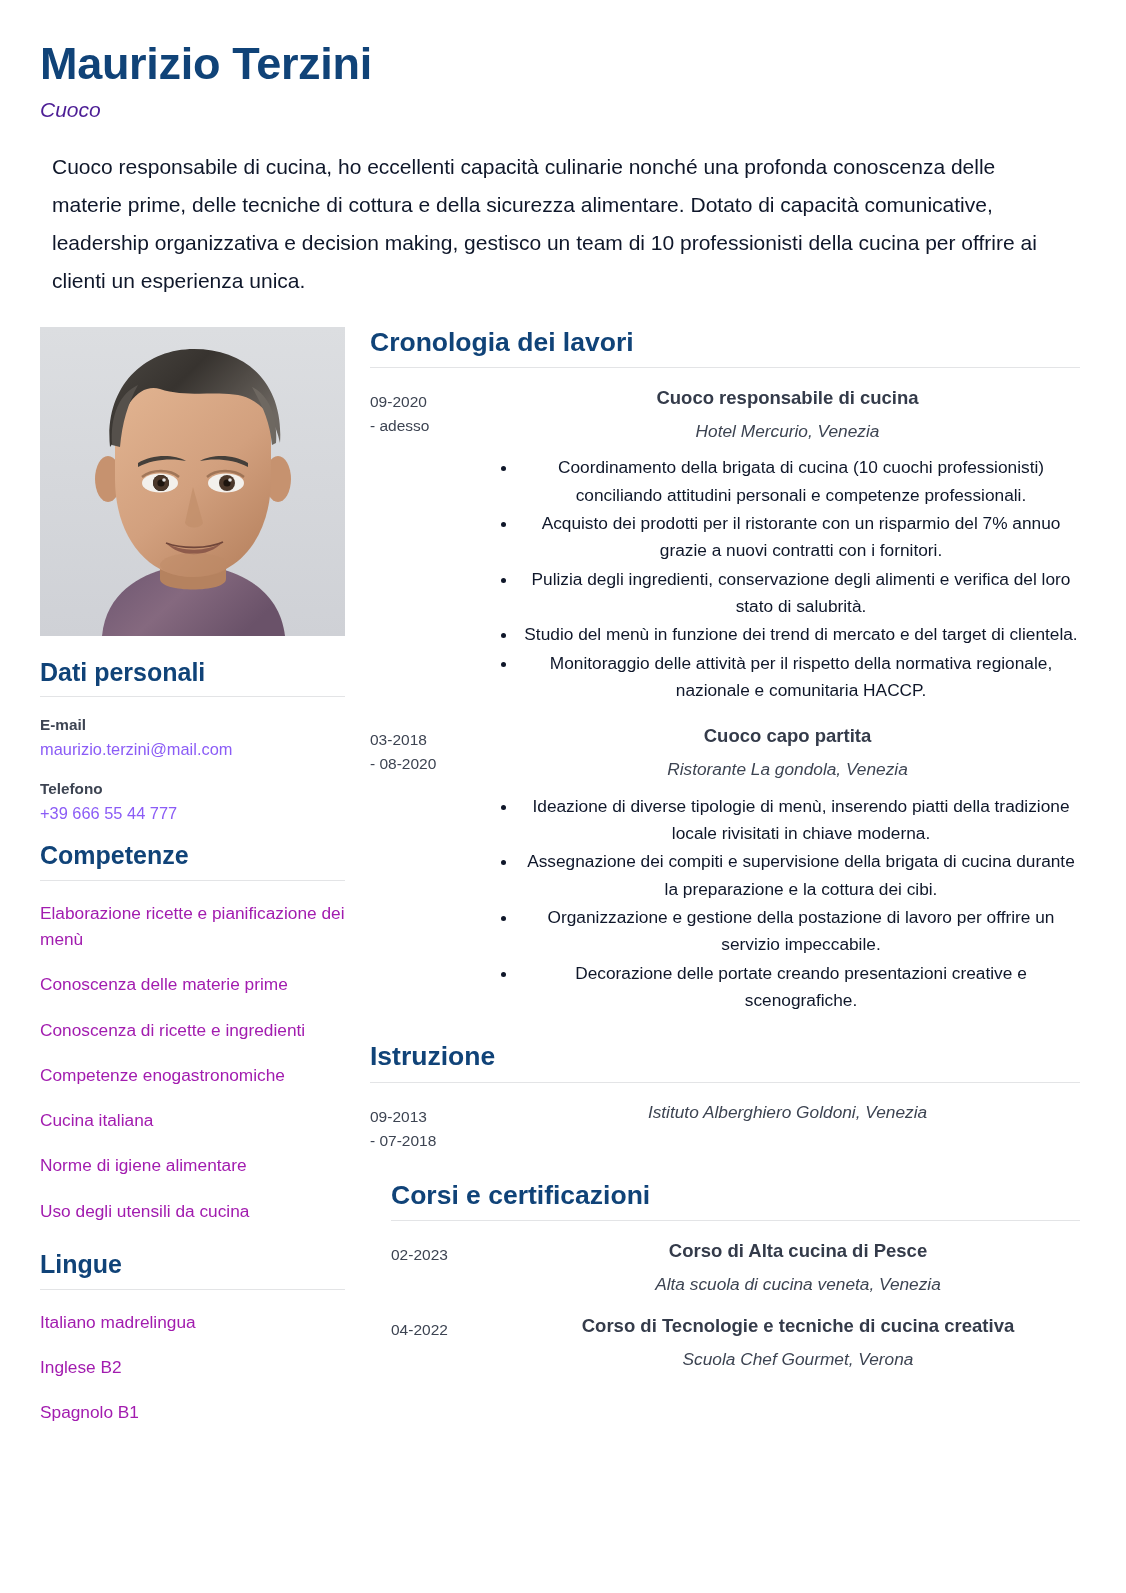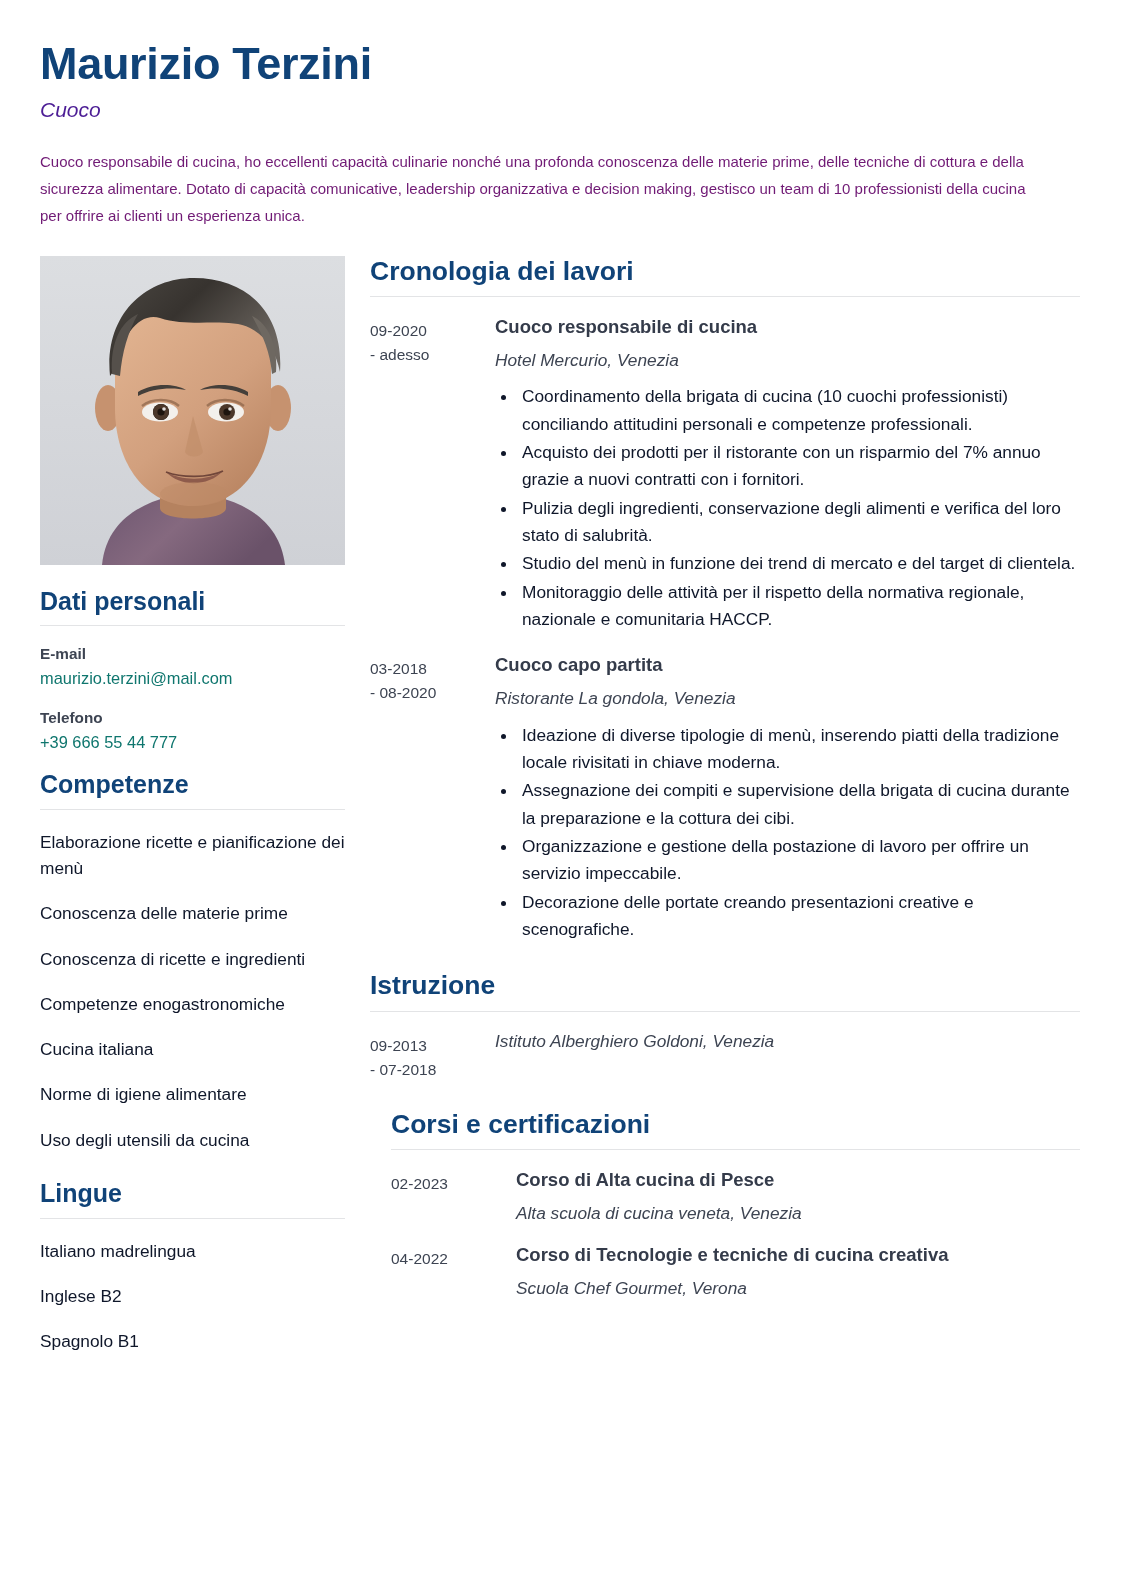--- a/index.html
+++ b/index.html
@@ -34,24 +34,24 @@
     margin: 0 0 8px 0;
   }
   .cv-role {
     font-size: 21px;
     font-style: italic;
     color: #4c1d95;
     margin: 0 0 26px 0;
     line-height: 1.2;
   }
   .cv-summary {
-    font-size: 15px;
+    font-size: 21px;
     line-height: 1.82;
-    color: #701a75;
-    margin: 0 0 26px 0;
+    color: #0f172a;
+    margin: 0 0 26px 12px;
     max-width: 1000px;
   }
 
   
   .columns {
     display: flex;
     align-items: flex-start;
   }
   .col-left {
     width: 305px;
@@ -94,53 +94,53 @@
   
   .contact-group { margin-top: 17px; }
   .contact-label {
     font-size: 15.3px;
     font-weight: bold;
     color: #3d4452;
     line-height: 1.5;
   }
   .contact-value {
     font-size: 16.4px;
-    color: #0f766e;
+    color: #8b5cf6;
     line-height: 1.5;
     margin-bottom: 16px;
   }
   .plain-list {
     list-style: none;
     margin: 0;
     padding: 0;
   }
   .plain-list li {
     font-size: 17.3px;
     line-height: 1.52;
-    color: #0f172a;
+    color: #a21caf;
     margin-top: 19px;
   }
   .sec-spacer-md { height: 26px; }
 
   
   .entry {
     display: flex;
     align-items: flex-start;
     margin-top: 18px;
   }
   .entry-date {
     flex: 0 0 125px;
     width: 125px;
     font-size: 15.5px;
     line-height: 1.55;
     color: #3d4452;
     padding-top: 4px;
   }
   .entry-date span { display: block; white-space: nowrap; }
-  .entry-body { flex: 1 1 auto; min-width: 0; }
+  .entry-body { flex: 1 1 auto; min-width: 0; text-align: center; }
   .entry-title {
     font-size: 18.5px;
     font-weight: bold;
     color: #343b4a;
     line-height: 1.3;
     margin-bottom: 10px;
   }
   .entry-org {
     font-size: 17.3px;
     font-style: italic;

